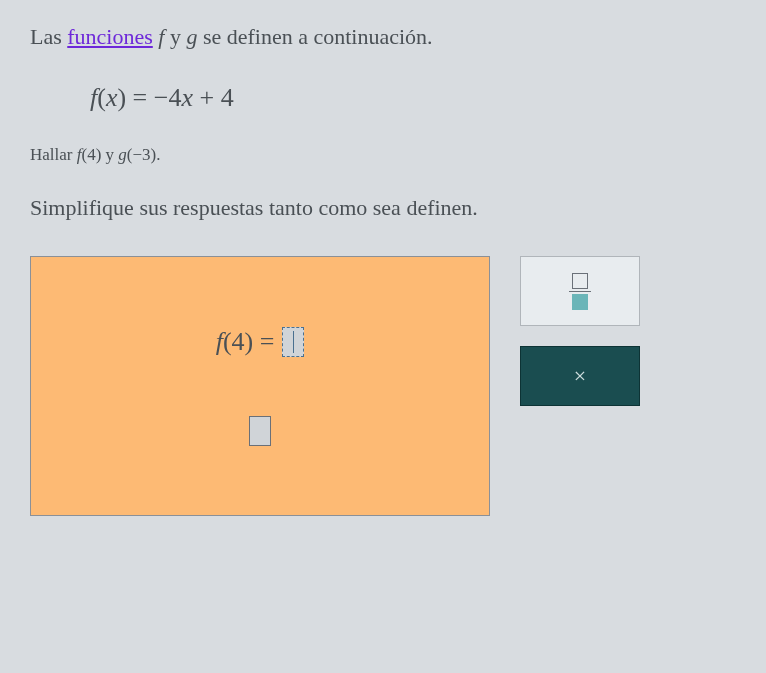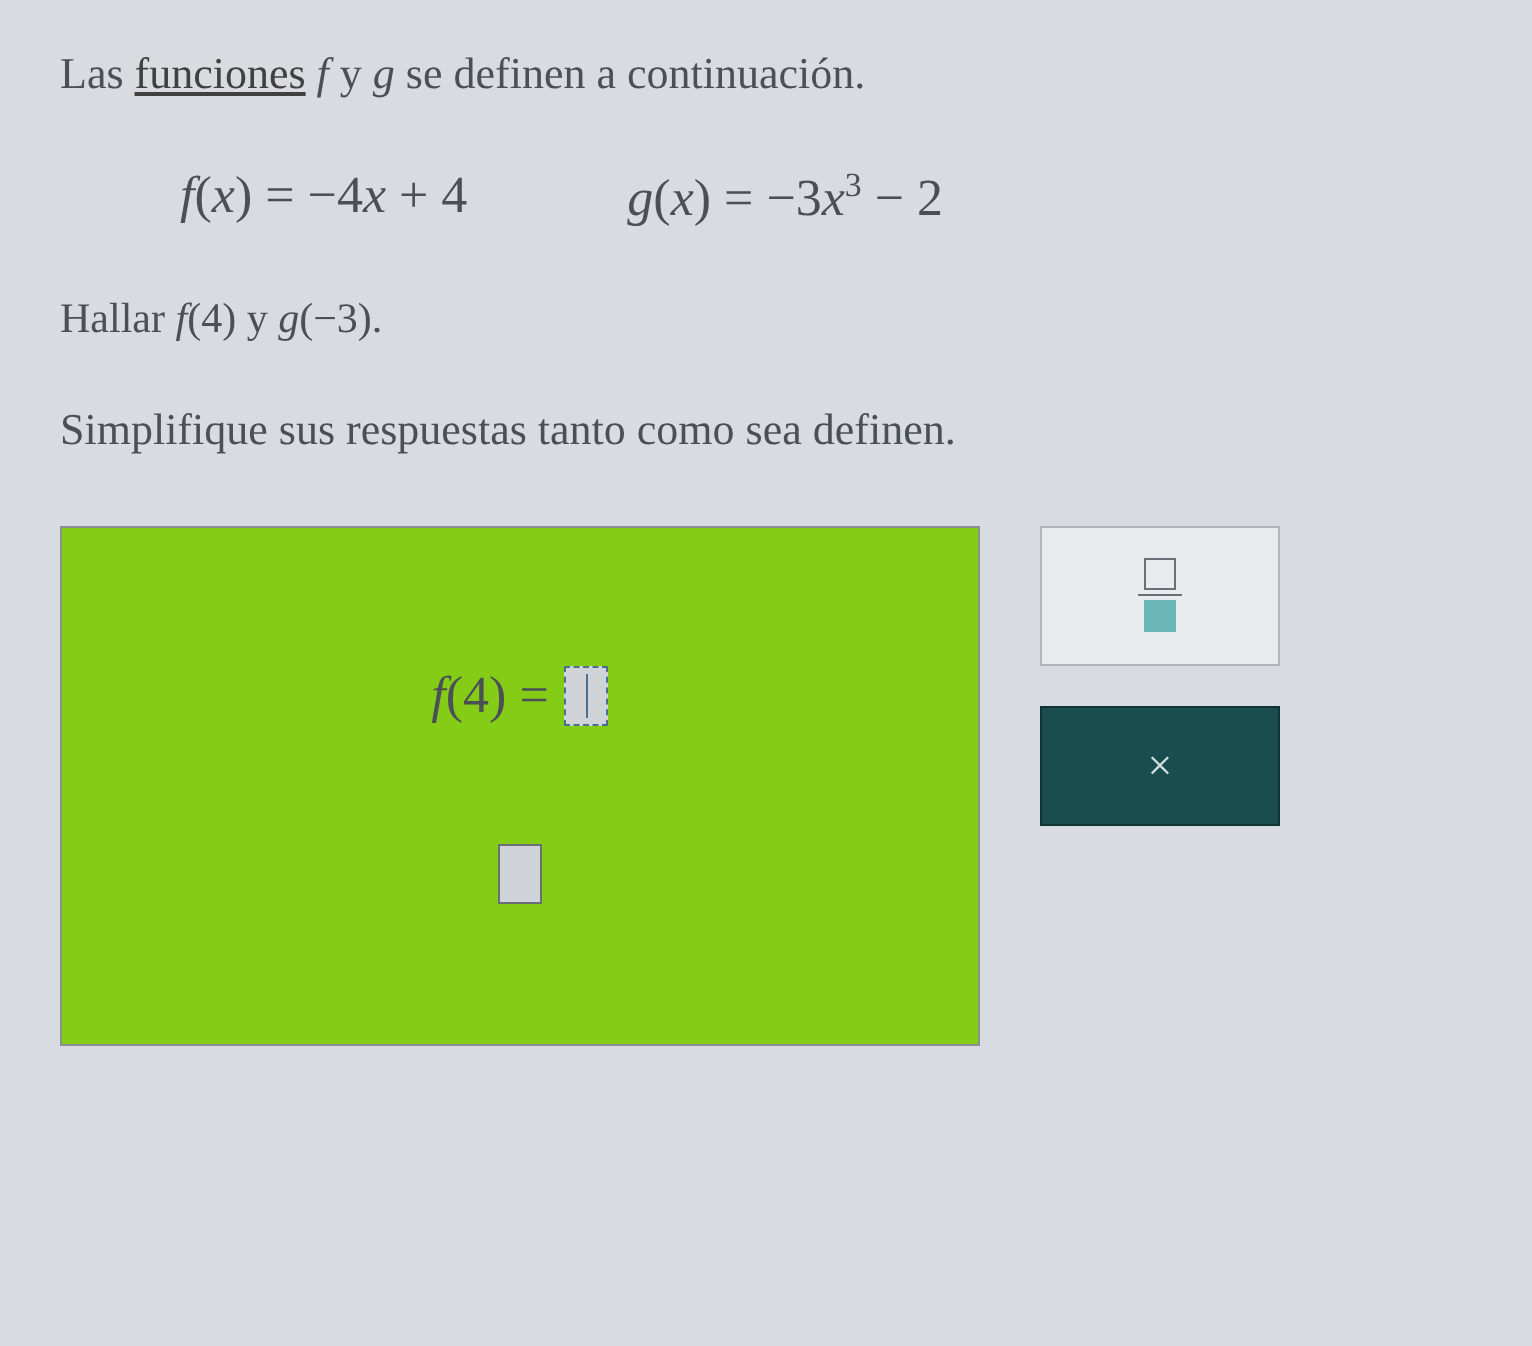--- a/index.html
+++ b/index.html
@@ -16,21 +16,21 @@
       color: #4a5055;
       font-size: 22px;
       position: relative;
     }
     .intro {
       margin-bottom: 30px;
       line-height: 1.5;
     }
     .link {
       text-decoration: underline;
-      color: #404040;
+      color: #6d28d9;
     }
     .italic {
       font-style: italic;
       font-family: 'Times New Roman', serif;
     }
     .equations-row {
       display: flex;
       gap: 80px;
       margin: 25px 0 30px 60px;
       font-size: 26px;
@@ -42,35 +42,35 @@
     .eq-normal {
       font-style: normal;
     }
     .sup {
       font-size: 0.65em;
       vertical-align: super;
       font-style: normal;
     }
     .hallar-line {
       margin-bottom: 30px;
-      font-size: 21px;
+      font-size: 17px;
       margin-top: 32px;
     }
     .simplify-line {
       margin-bottom: 35px;
       font-size: 22px;
     }
     .lower-area {
       display: flex;
       gap: 30px;
       align-items: flex-start;
     }
     .answer-box {
       border: 1px solid #8a9098;
-      background: #84cc16;
+      background: #fdba74;
       width: 460px;
       height: 260px;
       padding: 40px 30px;
       display: flex;
       flex-direction: column;
       justify-content: space-around;
       align-items: center;
     }
     .answer-line {
       font-family: 'Times New Roman', serif;
@@ -154,23 +154,20 @@
 <body>
 
 <div class="intro">
   <span>Las </span><span class="link">funciones</span><span> <span class="italic">f</span> y <span class="italic">g</span> se definen a continuación.</span>
 </div>
 
 <div class="equations-row">
   <div class="equation">
     f<span class="eq-normal">(</span>x<span class="eq-normal">) = −4</span>x <span class="eq-normal">+ 4</span>
   </div>
-  <div class="equation">
-    g<span class="eq-normal">(</span>x<span class="eq-normal">) = −3</span>x<span class="sup">3</span> <span class="eq-normal">− 2</span>
-  </div>
 </div>
 
 <div class="hallar-line">
   Hallar <span class="italic">f</span><span class="eq-normal">(4)</span> y <span class="italic">g</span><span class="eq-normal">(−3).</span>
 </div>
 
 <div class="simplify-line">Simplifique sus respuestas tanto como sea definen.</div>
 
 <div class="lower-area">
   <div class="answer-box">

